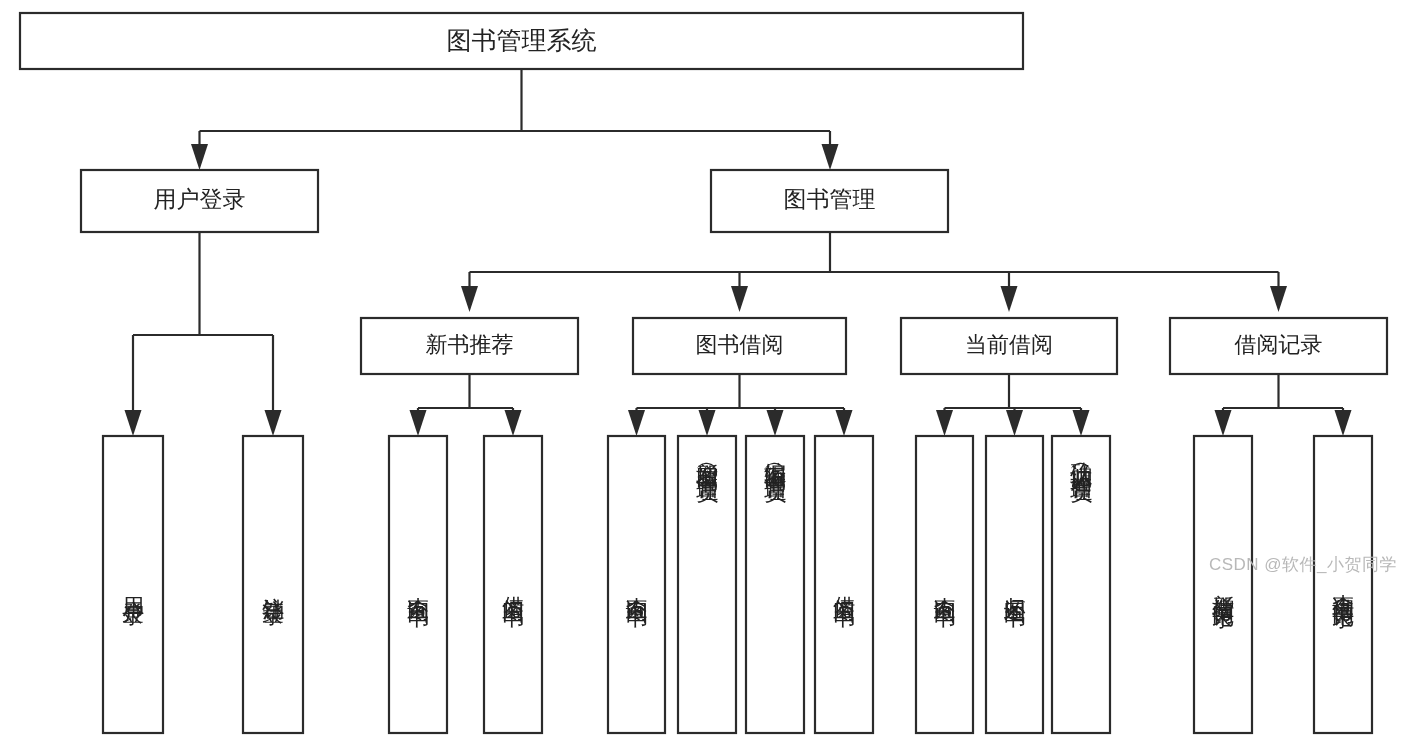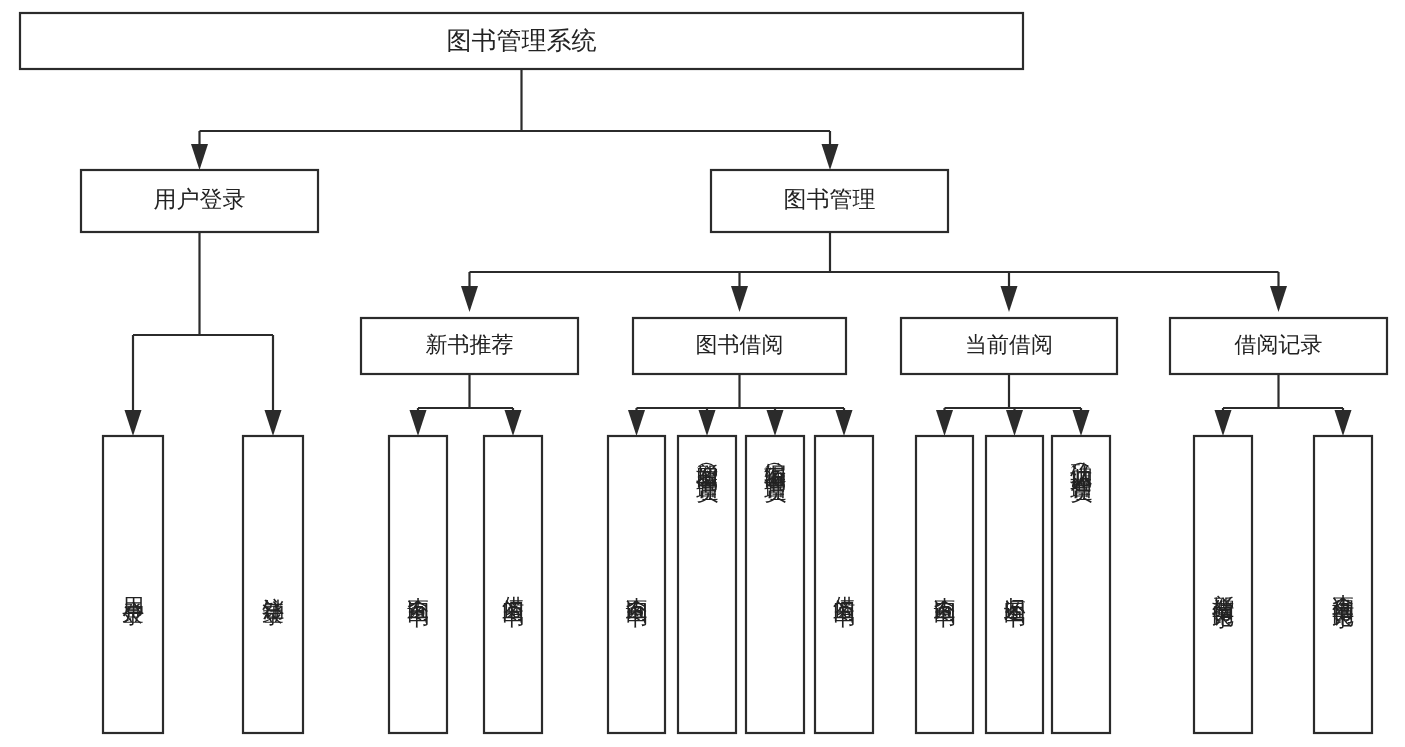--- a/index.html
+++ b/index.html
@@ -246,14 +246,15 @@
   <div class="vert-label-wrap" style="left:1052px; top:444px; width:58px; height:289px;">
     <span class="vert-label">确认归还（管理员）</span>
   </div>
   <div class="vert-label-wrap" style="left:1194px; top:436px; width:58px; height:297px; align-items:center;">
     <span class="vert-label">新增借阅记录</span>
   </div>
   <div class="vert-label-wrap" style="left:1314px; top:436px; width:58px; height:297px; align-items:center;">
     <span class="vert-label">查询借阅记录</span>
   </div>
 
+  <div class="watermark">CSDN @软件_小贺同学</div>
 
 </div>
 
 </body></html>

